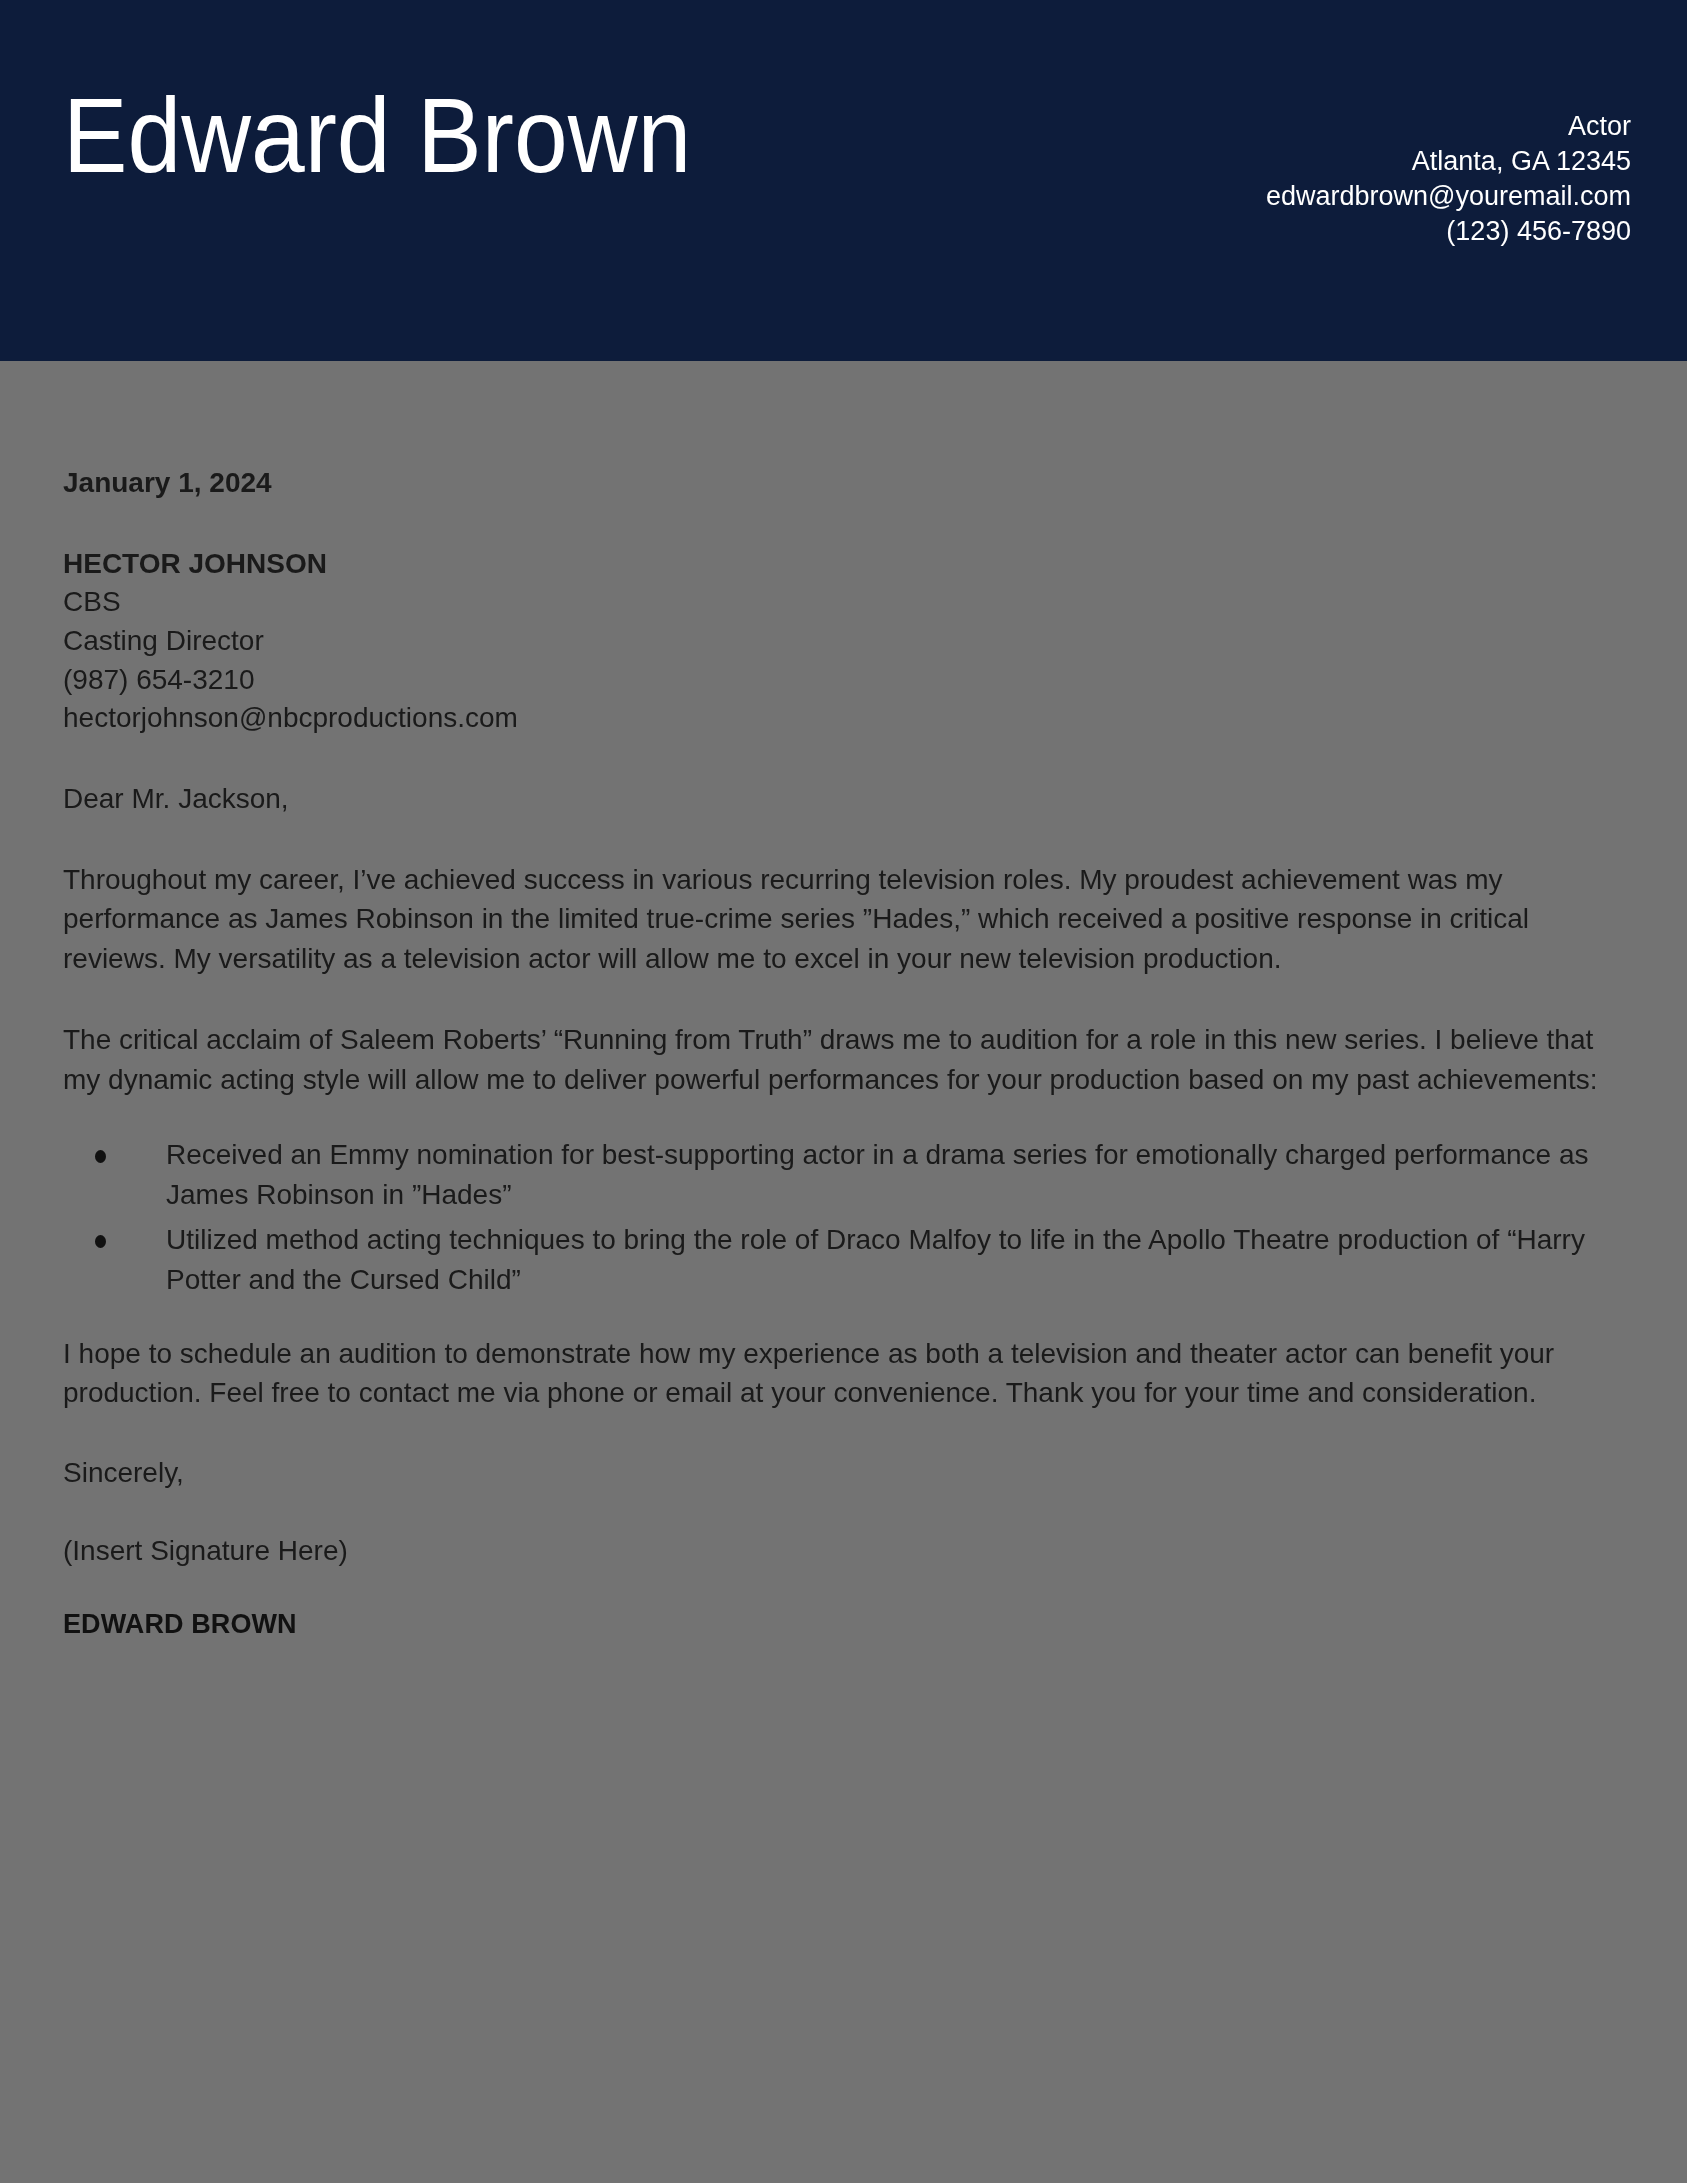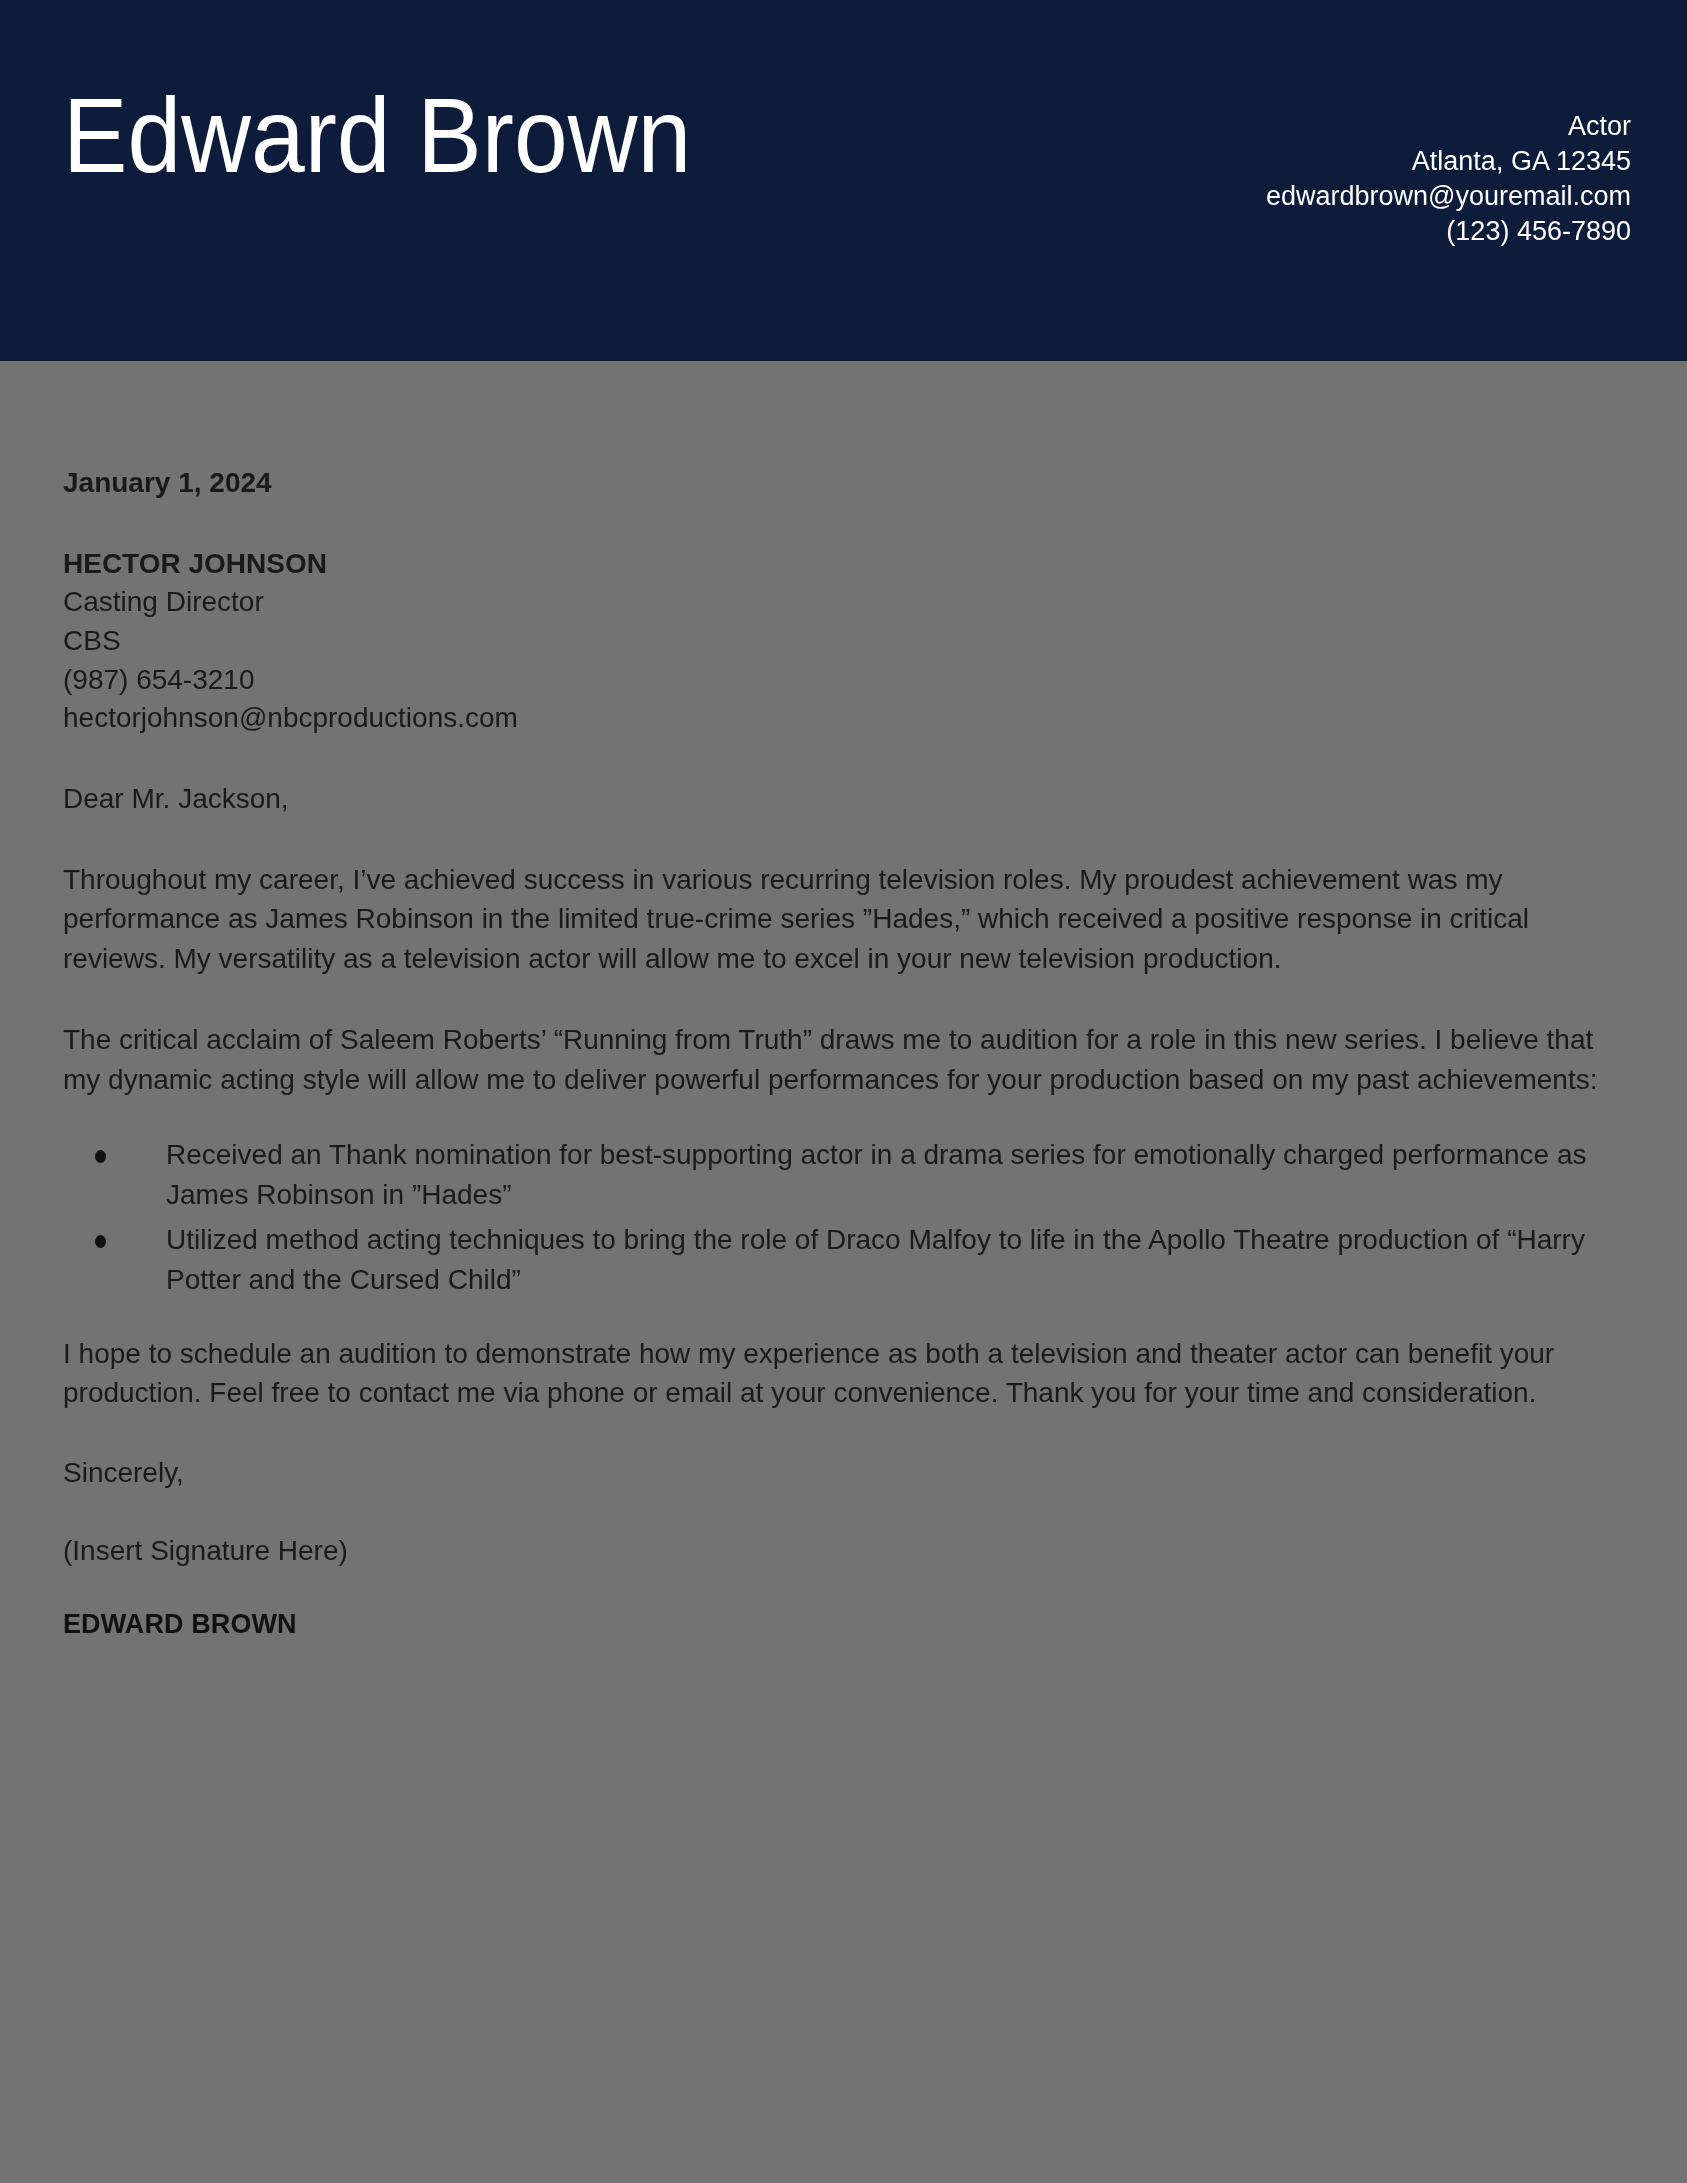--- a/index.html
+++ b/index.html
@@ -167,36 +167,36 @@
 
     </div>
   </div>
 
   <div class="content">
 
     <div class="body-text date-line">January 1, 2024</div>
 
     <div class="body-text recipient-block">
       <div class="recipient-name">HECTOR JOHNSON</div>
+      <div>CBS</div>
       <div>Casting Director</div>
-      <div>CBS</div>
       <div>(987) 654-3210</div>
       <div>hectorjohnson@nbcproductions.com</div>
     </div>
 
     <div class="body-text salutation">Dear Mr. Jackson,</div>
 
     <div class="body-text para">Throughout my career, I’ve achieved success in various recurring television roles. My proudest achievement was my performance as James Robinson in the limited true-crime series ”Hades,” which received a positive response in critical reviews. My versatility as a television actor will allow me to excel in your new television production.</div>
 
     <div class="body-text para">The critical acclaim of Saleem Roberts’ “Running from Truth” draws me to audition for a role in this new series. I believe that my dynamic acting style will allow me to deliver powerful performances for your production based on my past achievements:</div>
 
     <ul class="bullet-list body-text">
       <li class="bullet-item">
         <span class="bullet-dot"></span>
-        <span>Received an Thank nomination for best-supporting actor in a drama series for emotionally charged performance as James Robinson in ”Hades”</span>
+        <span>Received an Emmy nomination for best-supporting actor in a drama series for emotionally charged performance as James Robinson in ”Hades”</span>
       </li>
       <li class="bullet-item">
         <span class="bullet-dot"></span>
         <span>Utilized method acting techniques to bring the role of Draco Malfoy to life in the Apollo Theatre production of “Harry Potter and the Cursed Child”</span>
       </li>
     </ul>
 
     <div class="body-text closing-para">I hope to schedule an audition to demonstrate how my experience as both a television and theater actor can benefit your production. Feel free to contact me via phone or email at your convenience. Thank you for your time and consideration.</div>
 
     <div class="body-text sincerely">Sincerely,</div>

